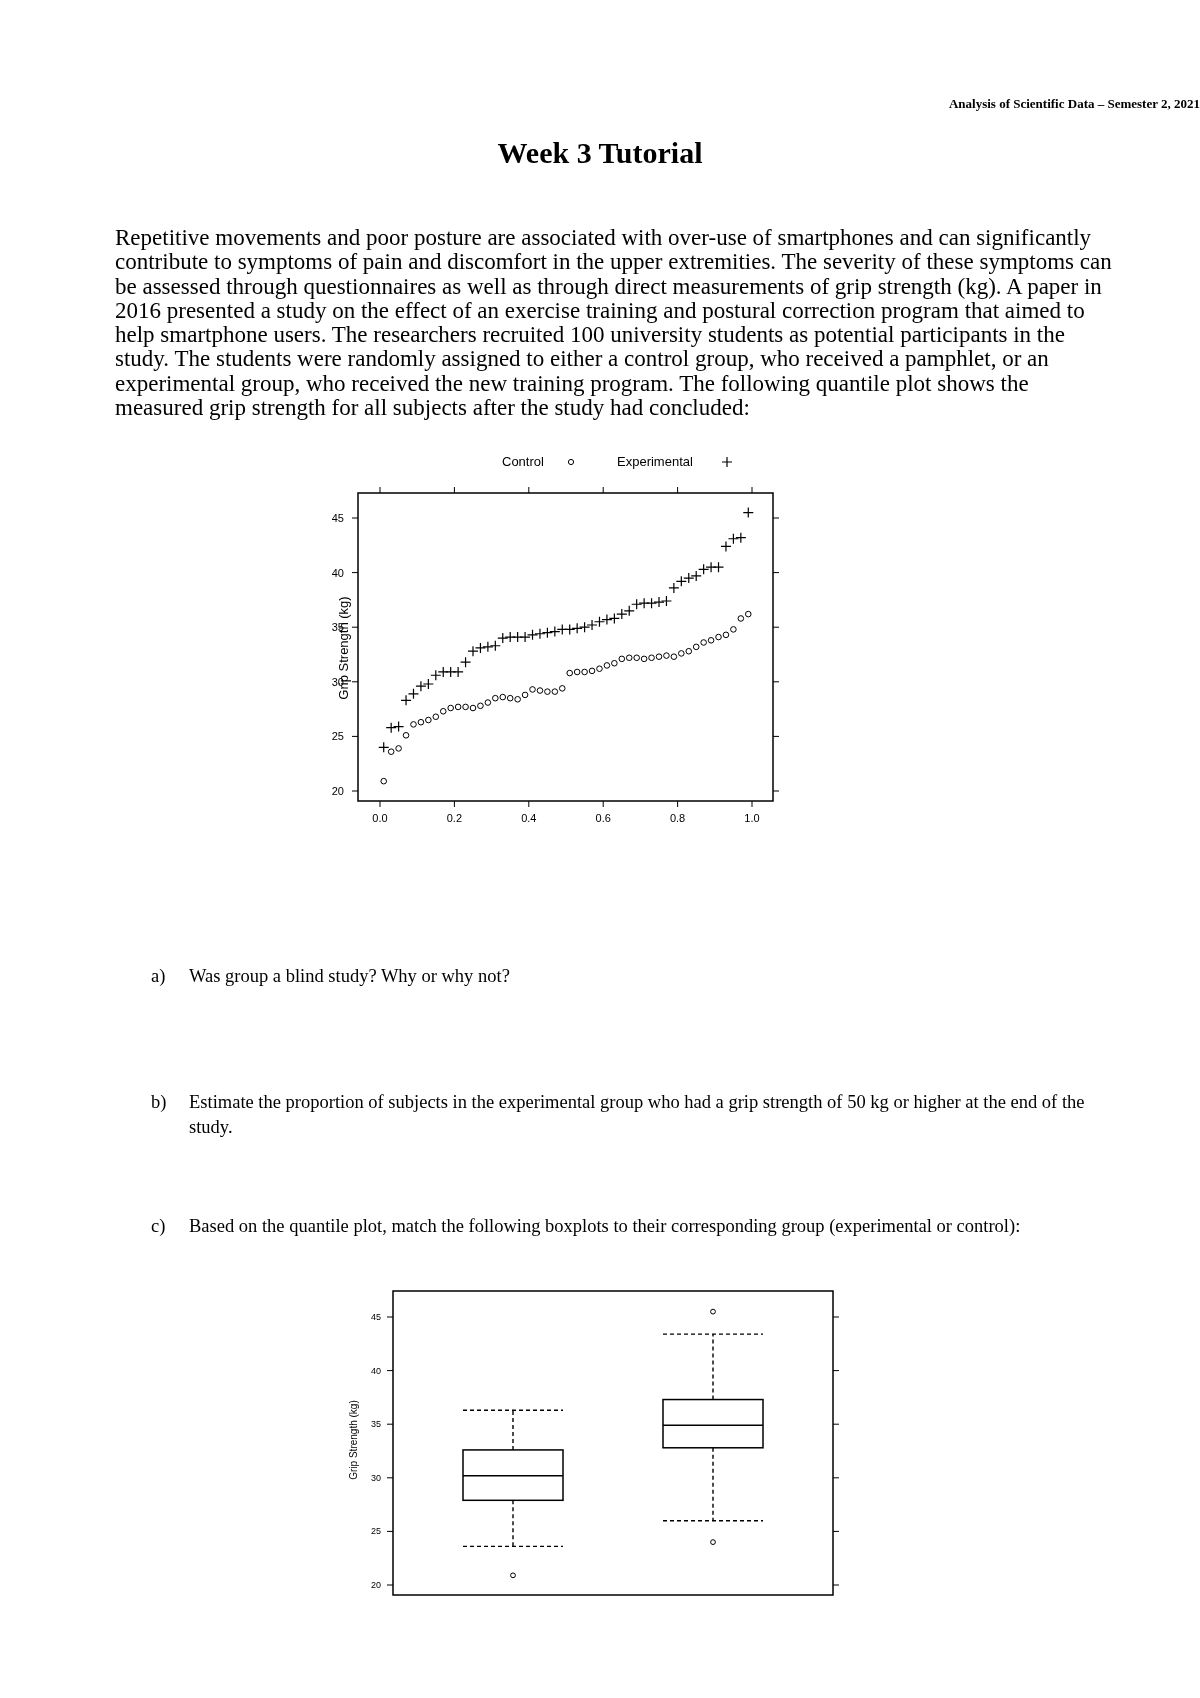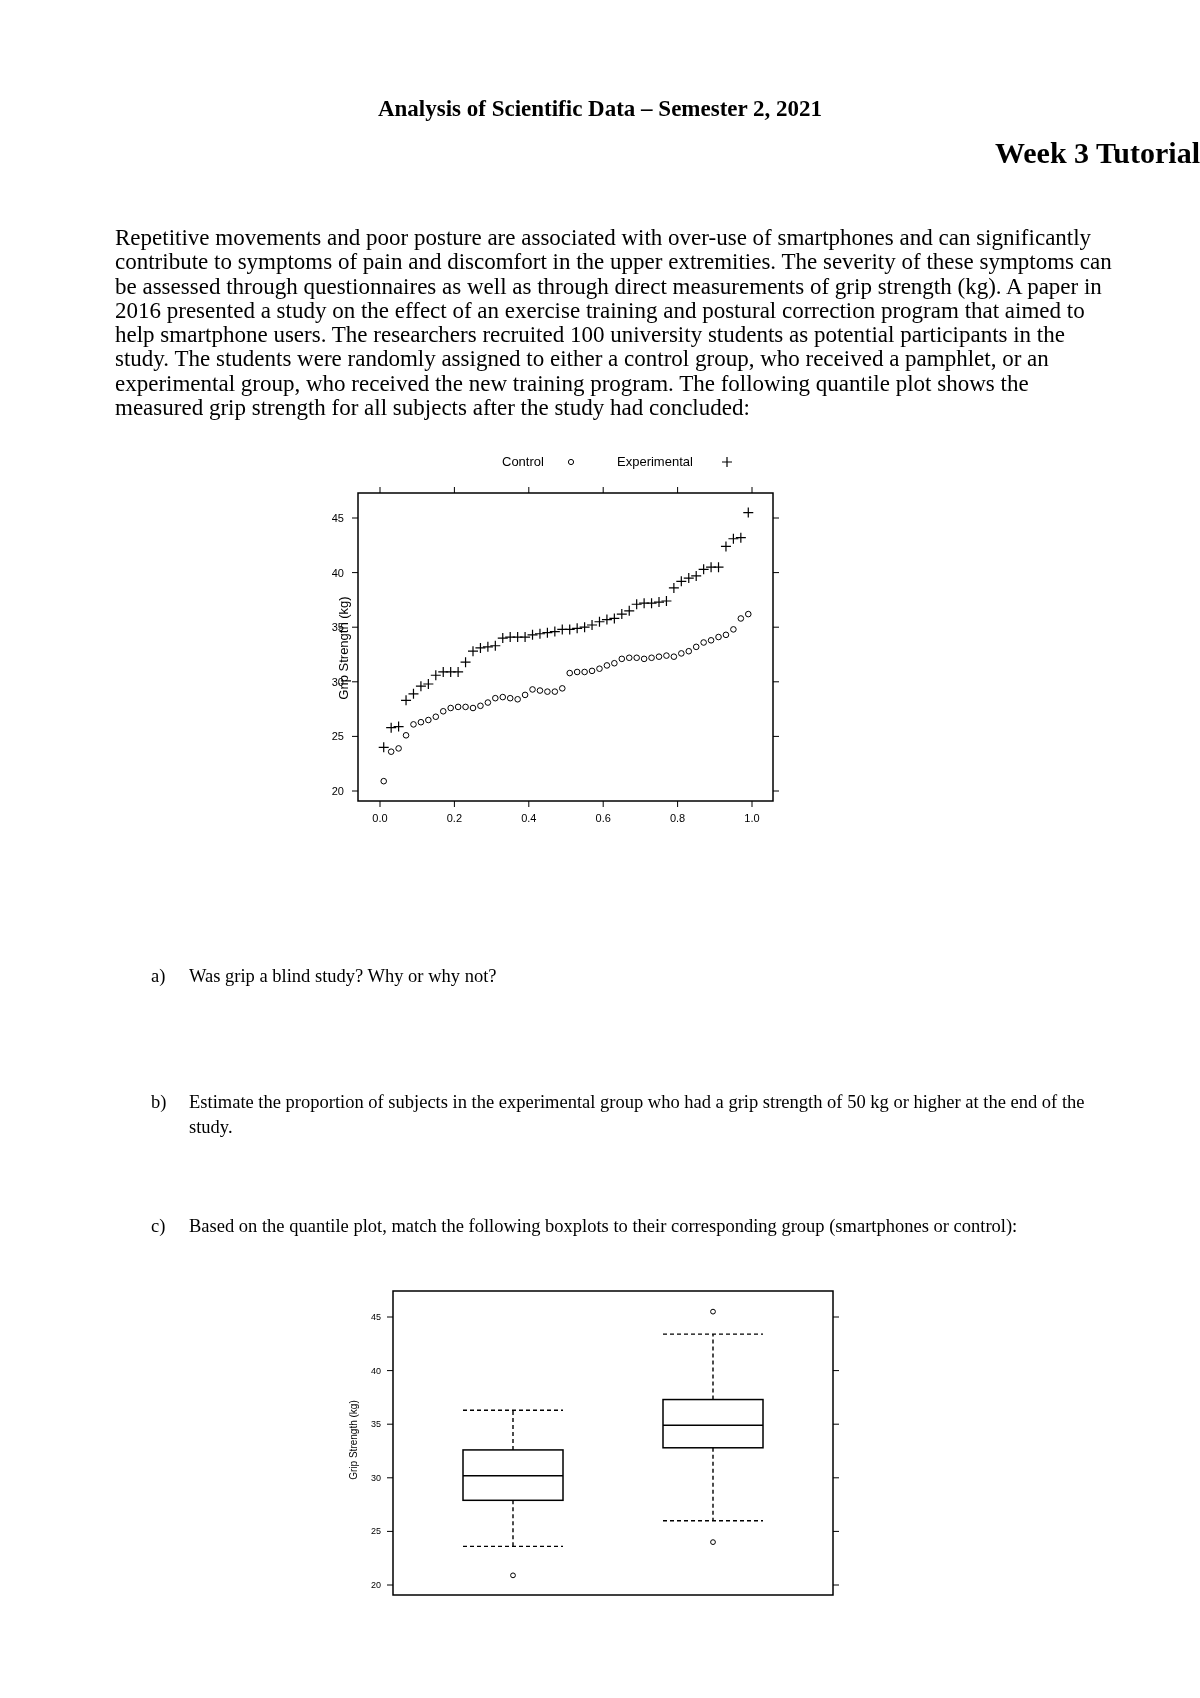--- a/index.html
+++ b/index.html
@@ -1,20 +1,20 @@
 <!DOCTYPE html>
 <html><head>
 <meta charset="utf-8">
 <style>
   html, body { margin:0; padding:0; background:#ffffff; }
   body { width:1200px; height:1698px; position:relative; overflow:hidden; color:#000;
          font-family:"Liberation Serif", serif; }
-  .page-sub { position:absolute; top:96px; left:0; width:1200px; text-align:center;
-              font-size:23px; font-weight:bold; }
-  .page-title { position:absolute; top:136px; left:0; width:1200px; text-align:right;
+  .page-sub { position:absolute; top:96px; left:0; width:1200px; text-align:right;
+              font-size:13px; font-weight:bold; }
+  .page-title { position:absolute; top:136px; left:0; width:1200px; text-align:center;
                 font-size:30px; font-weight:bold; }
   .intro { position:absolute; top:226px; left:115px; width:1000px; font-size:23px; line-height:24.3px; }
   .q { position:absolute; left:151px; width:960px; font-size:18.5px; line-height:25px; }
   .q .lbl { position:absolute; left:0; top:0; }
   .q .txt { display:block; margin-left:38px; }
   svg text { font-family:"Liberation Sans", sans-serif; }
 </style>
 </head>
 <body>
 
@@ -169,29 +169,29 @@
       <path d="M728.4 538.748 h10 M733.4 533.748 v10" stroke="#000" stroke-width="1.2" fill="none"></path>
       <path d="M735.8399999999999 537.656 h10 M740.8399999999999 532.656 v10" stroke="#000" stroke-width="1.2" fill="none"></path>
       <path d="M743.28 512.54 h10 M748.28 507.53999999999996 v10" stroke="#000" stroke-width="1.2" fill="none"></path>
     </g>
   <text id="q-xlabel" x="566" y="922" font-size="13" text-anchor="middle">Quantile</text>
   <text id="q-ylabel" x="0" y="0" font-size="13" text-anchor="middle" transform="translate(348,648) rotate(-90)">Grip Strength (kg)</text>
 </svg>
 
 <div class="q" style="top:964px;">
   <span class="lbl">a)</span>
-  <span class="txt">Was grip a blind study? Why or why not?</span>
+  <span class="txt">Was group a blind study? Why or why not?</span>
 </div>
 <div class="q" style="top:1090px;">
   <span class="lbl">b)</span>
   <span class="txt">Estimate the proportion of subjects in the experimental group who had a grip strength of 50 kg or higher at the end of the study.</span>
 </div>
 <div class="q" style="top:1214px;">
   <span class="lbl">c)</span>
-  <span class="txt">Based on the quantile plot, match the following boxplots to their corresponding group (smartphones or control):</span>
+  <span class="txt">Based on the quantile plot, match the following boxplots to their corresponding group (experimental or control):</span>
 </div>
 
 <svg width="1200" height="1698" viewBox="0 0 1200 1698" style="position:absolute;left:0;top:0;pointer-events:none;">
   <rect x="393" y="1291" width="440" height="304" fill="none" stroke="#000" stroke-width="1.5"></rect>
   <g id="b-axes" stroke="#000" stroke-width="1">
       <line x1="393" y1="1585" x2="387" y2="1585"></line>
       <line x1="833" y1="1585" x2="839" y2="1585"></line>
       <text x="381" y="1588" font-size="9" text-anchor="end" stroke="none" fill="#000">20</text>
       <line x1="393" y1="1531.4" x2="387" y2="1531.4"></line>
       <line x1="833" y1="1531.4" x2="839" y2="1531.4"></line>

